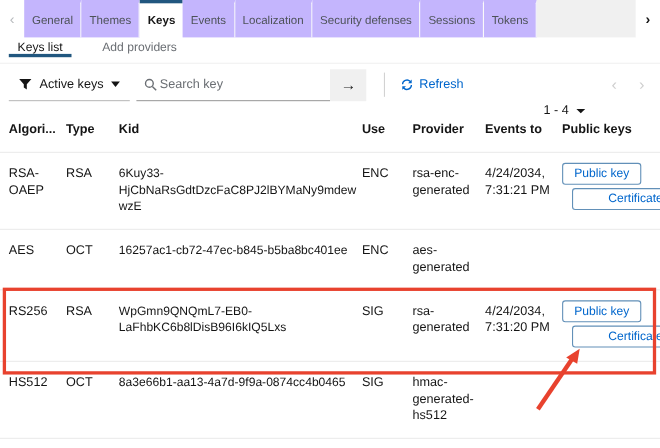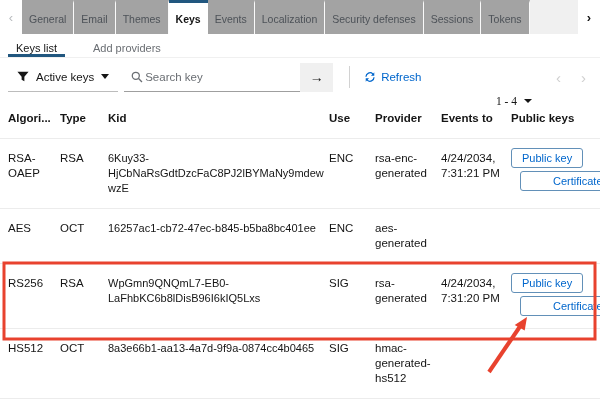--- a/index.html
+++ b/index.html
@@ -4,28 +4,28 @@
 <style>
   * { margin:0; padding:0; box-sizing:border-box; }
   body { font-family:"Liberation Sans", sans-serif; background:#fff; }
   .screen { position:relative; width:600px; height:407px; background:#fff; overflow:hidden; }
 
   
   .tab-bar { display:flex; align-items:stretch; height:34px; width:600px; }
   .scroll-btn { background:#fff; border:none; width:22px; font-size:13px; cursor:pointer; }
   .scroll-btn.left { color:#b8bbbe; }
   .scroll-btn.right { color:#151515; font-weight:700; }
-  .tab { background:#a3a3a3; border:none; border-top:3px solid transparent;
+  .tab { background:#c4b5fd; border:none; border-top:3px solid transparent;
          border-right:1px solid #fafafa; color:#4d5258; font-family:inherit;
          font-size:10.5px; padding:0 7px; white-space:nowrap; cursor:pointer; }
   .tab.active { background:#fff; border-top-color:#21577f; color:#151515; font-weight:700; border-right:none;text-align:right; }
   .tab-filler { flex:1; background:#f0f0f0; border-top:3px solid transparent; }
 
   
-  .subtab-bar { display:flex; gap:20px; padding-left:8px; height:24px; align-items:flex-end;
+  .subtab-bar { display:flex; gap:20px; padding-left:8px; height:24px; align-items:flex-start;
                 border-bottom:1px solid #f0f0f0; }
   .subtab { background:none; border:none; border-bottom:3px solid transparent; font-family:inherit;
             font-size:11px; color:#6a6e73; padding:3px 8px 0; cursor:pointer; }
   .subtab.active { color:#151515; border-bottom-color:#21577f; }
 
   
   .toolbar { display:flex; align-items:center; height:38px; padding:0 8px; }
   .filter-select { display:flex; align-items:center; gap:7px; height:29px; padding:0 9px;
                    background:#fff; border:none; border-bottom:1px solid #bcbcbc;
                    font-family:inherit; font-size:11.5px; color:#151515; cursor:pointer; min-width:100px; }
@@ -36,21 +36,21 @@
                 border-bottom:1px solid #9f9f9f; padding:0 7px; margin-left:6px; }
   .search-box input { border:none; outline:none; flex:1; font-family:inherit; font-size:11.5px; color:#151515; min-width:0; }
   .search-box input::placeholder { color:#6a6e73; }
   .search-go { width:33px; height:29px; background:#f0f0f0; border:none; font-size:14px;
                color:#151515; cursor:pointer; line-height:1; }
   .v-divider { width:1px; height:22px; background:#d2d2d2; margin:0 14px 0 16px; }
   .refresh { display:flex; align-items:center; gap:5px; background:none; border:none;
              color:#0066cc; font-family:inherit; font-size:11.5px; cursor:pointer; }
   .spacer { flex:1; }
   .page-range { display:flex; align-items:center; gap:7px; background:none; border:none;
-                font-family:Liberation Serif, serif; font-size:11.5px; color:#151515; cursor:pointer;margin-top:47px; }
+                font-family:Liberation Sans, sans-serif; font-size:11.5px; color:#151515; cursor:pointer;margin-top:47px; }
   .page-nav { background:none; border:none; color:#cfcfcf; font-size:15px; cursor:pointer; padding:0; }
   .page-nav.prev { margin-left:24px; }
   .page-nav.next { margin-left:20px; margin-right:6px; }
 
   
   .grid-row { display:grid; grid-template-columns:52px 48px 221px 46px 66px 70px 1fr;
               padding-left:8px; }
   .cell { font-size:11.5px; line-height:15px; color:#151515; padding-right:8px;
           overflow-wrap:break-word; word-wrap:break-word; }
   .cell.kid { font-size:11px; padding-right:0; }
@@ -69,21 +69,20 @@
 </head>
 <body>
 
 <div class="screen">
 
   <div class="tab-bar">
     <button class="scroll-btn left">
       <span>‹</span>
     </button>
     <button class="tab">General</button>
-    <button class="tab">Email</button>
     <button class="tab">Themes</button>
     <button class="tab active">Keys</button>
     <button class="tab">Events</button>
     <button class="tab">Localization</button>
     <button class="tab">Security defenses</button>
     <button class="tab">Sessions</button>
     <button class="tab">Tokens</button>
     <div class="tab-filler"></div>
     <button class="scroll-btn right">
       <span>›</span>

